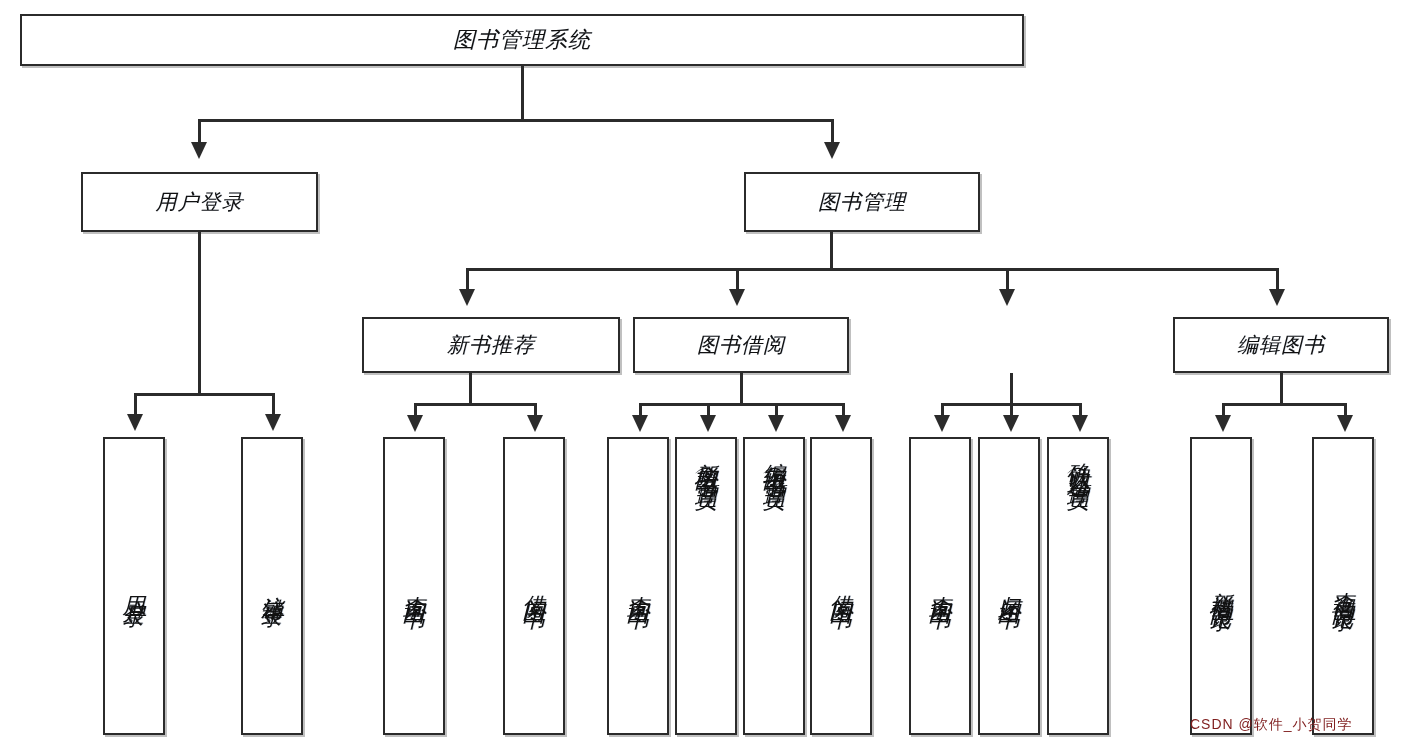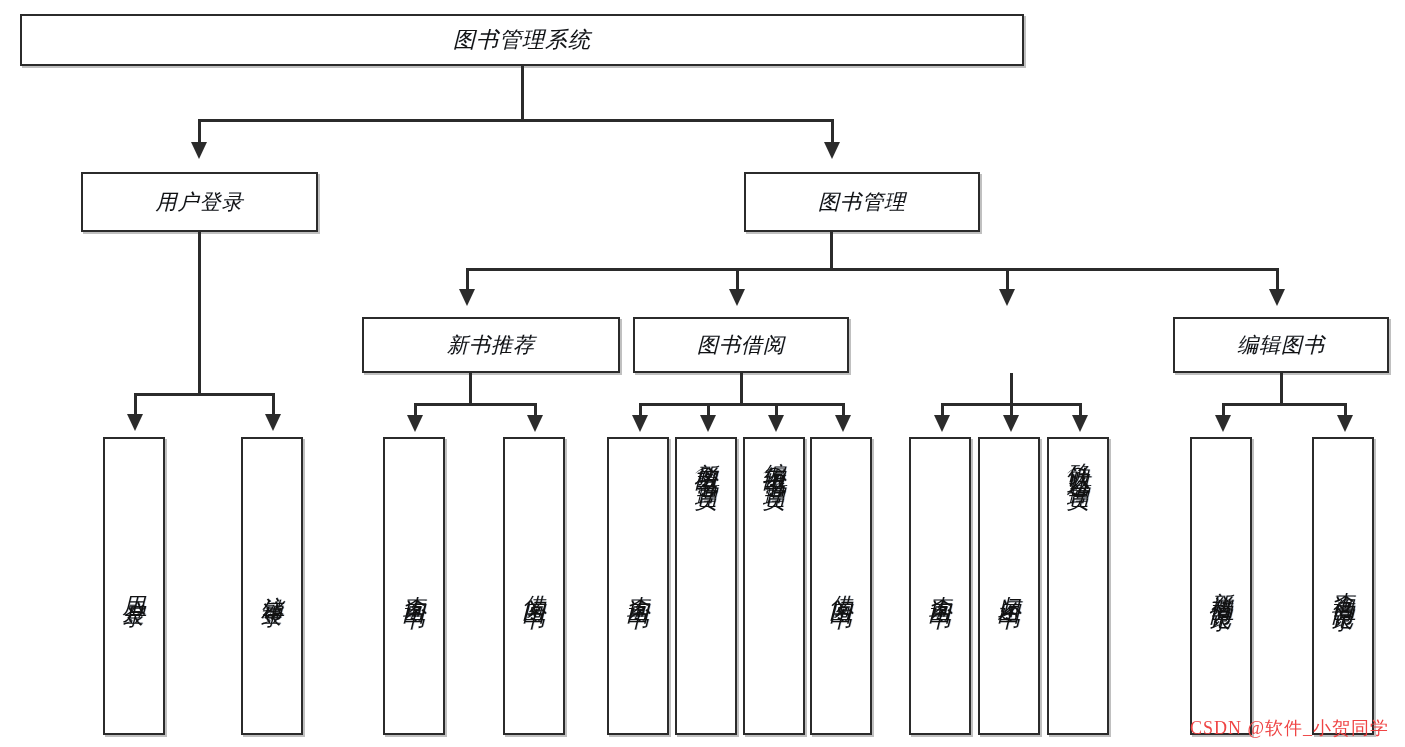--- a/index.html
+++ b/index.html
@@ -70,26 +70,25 @@
     position:absolute;
     width:0;height:0;
     border-left:8px solid transparent;
     border-right:8px solid transparent;
     border-top:17px solid #2b2b2b;
   }
 
   
   #watermark{
     position:absolute;
-    font-size:18px;
-    color:#ef4444;
+    font-size:14px;
+    color:#7f1d1d;
     letter-spacing:1px;
     white-space:nowrap;
     user-select:none;
-    font-family:Liberation Serif, serif;
   }
 </style>
 </head>
 <body>
 
 <div id="canvas">
 
   <div class="node root" style="left:20px;top:14px;width:1004px;height:52px;">
     <span class="lbl">图书管理系统</span>
   </div>

